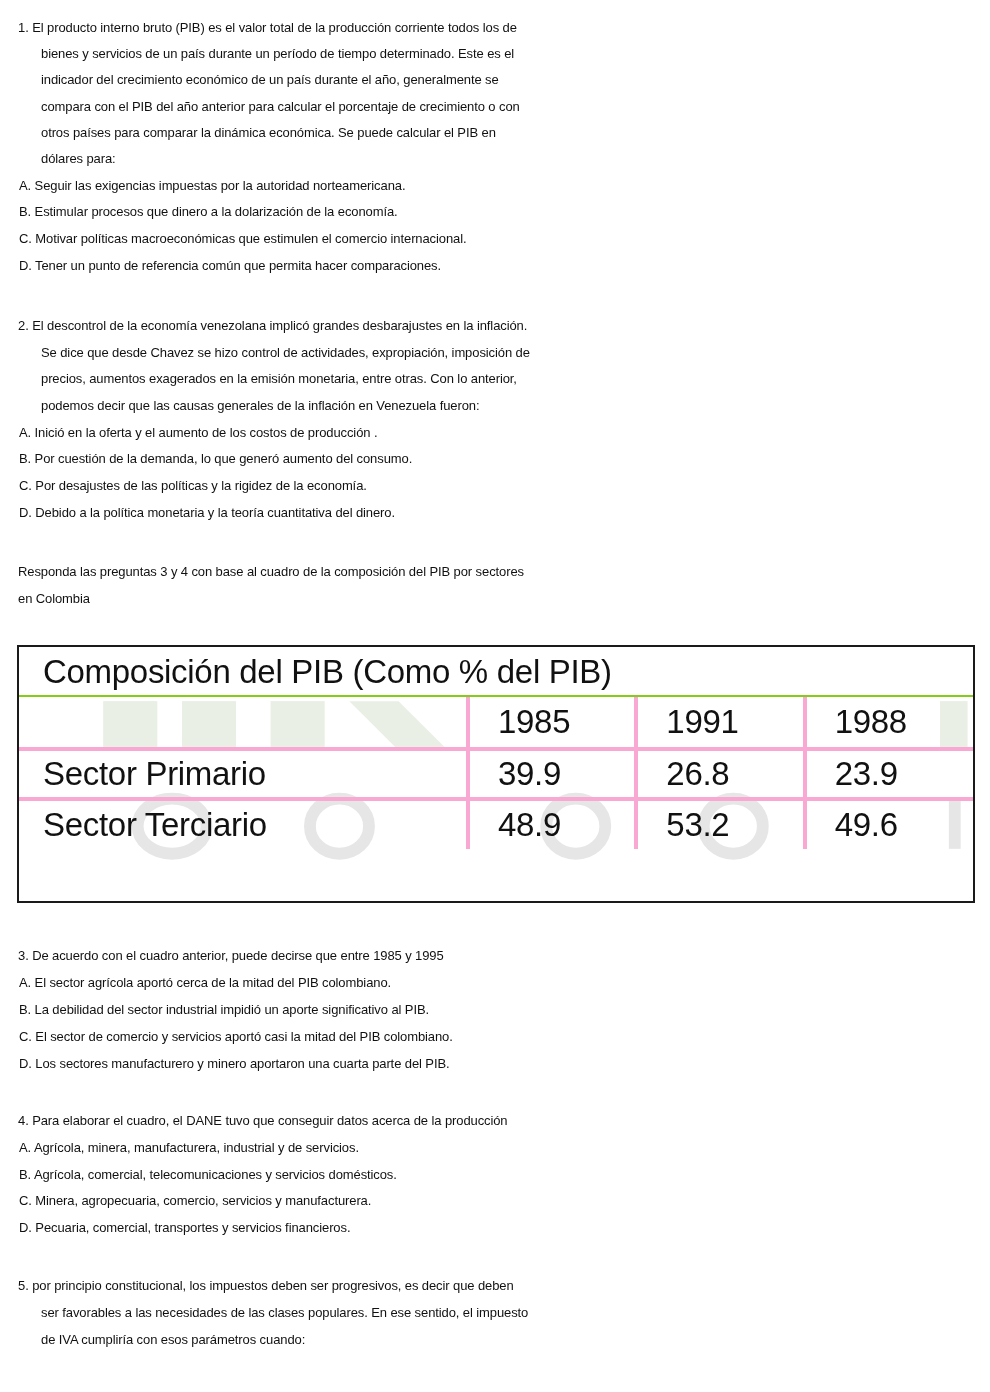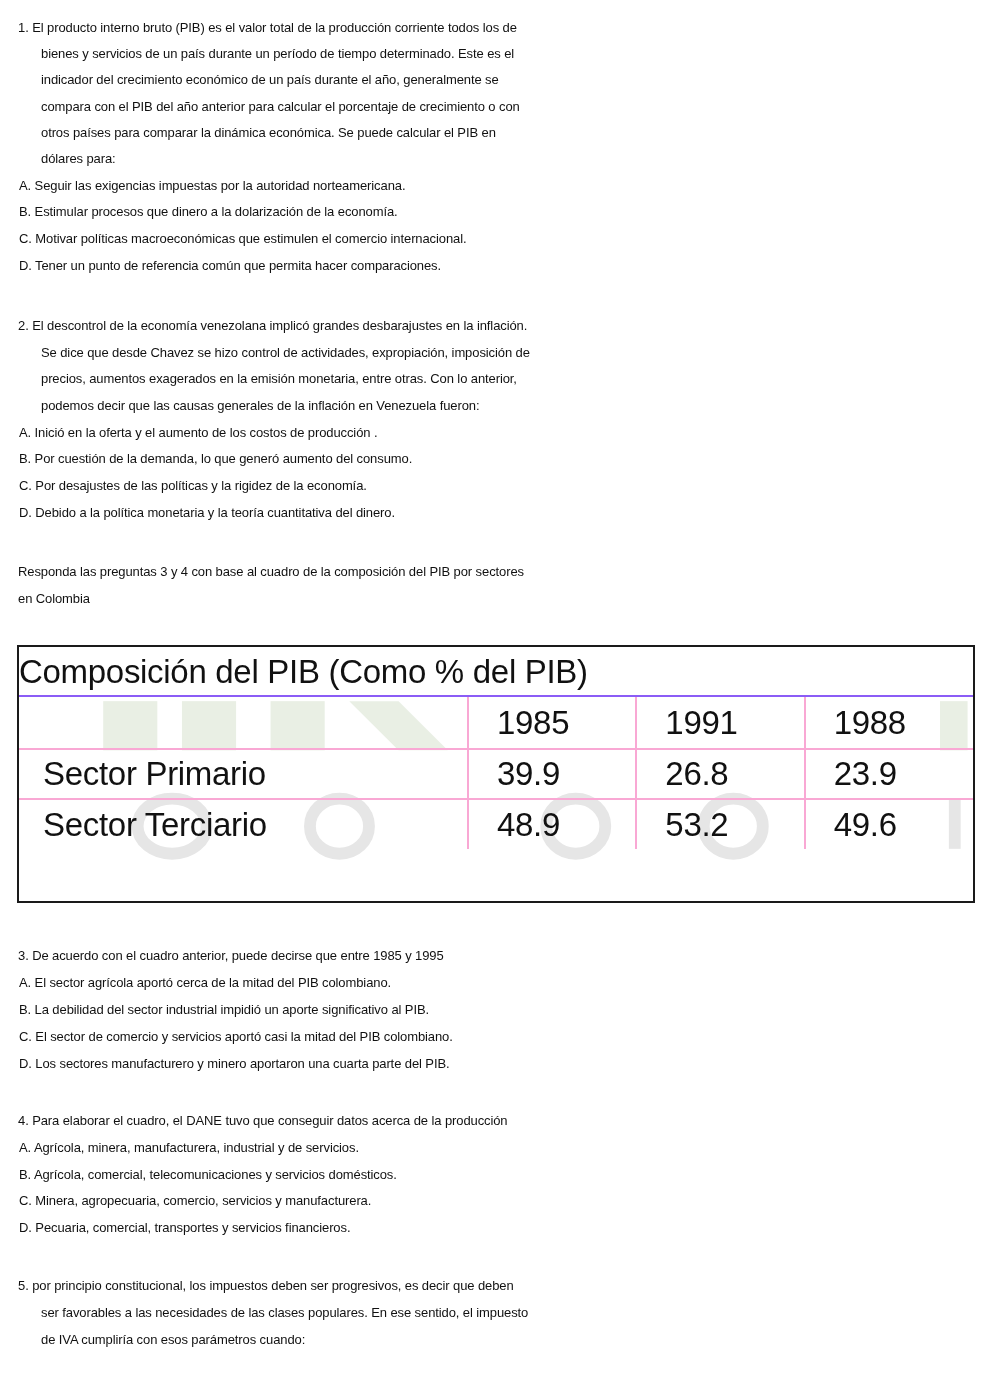--- a/index.html
+++ b/index.html
@@ -19,30 +19,30 @@
     .table-wrap {
       position: absolute; left: 17px; top: 645px; width: 958px; height: 258px;
       border: 2px solid #1a1a1a; box-sizing: border-box; overflow: hidden;
     }
     .watermark {
       position: absolute; left: 0; top: 0; width: 100%; height: 100%;
       pointer-events: none;
     }
     .table-title {
       position: absolute; left: 0; top: 0; width: 100%; height: 50px;
-      border-bottom: 2px solid #8b5cf6; box-sizing: border-box;
-      font-size: 33px; line-height: 50px; 
+      border-bottom: 2px solid #84cc16; box-sizing: border-box;
+      font-size: 33px; line-height: 50px; padding-left: 24px;
       letter-spacing: -0.3px;
     }
     table.gdp {
       position: absolute; left: 0; top: 50px; width: 100%;
       border-collapse: collapse; table-layout: fixed;
     }
     table.gdp td {
-      border: 2px solid #f9a8d4; height: 50px; box-sizing: border-box;
+      border: 4px solid #f9a8d4; height: 50px; box-sizing: border-box;
       font-size: 33px; padding: 0; vertical-align: middle;
       letter-spacing: -0.3px;
     }
     table.gdp tr:first-child td { border-top: none; }
     table.gdp tr:last-child td { border-bottom: none; }
     table.gdp td:first-child { border-left: none; padding-left: 24px; width: 449px; }
     table.gdp td:last-child { border-right: none; }
     table.gdp td.num { padding-left: 28px; }
     table.gdp tr.rowh td { height: 52px; }
   </style>

